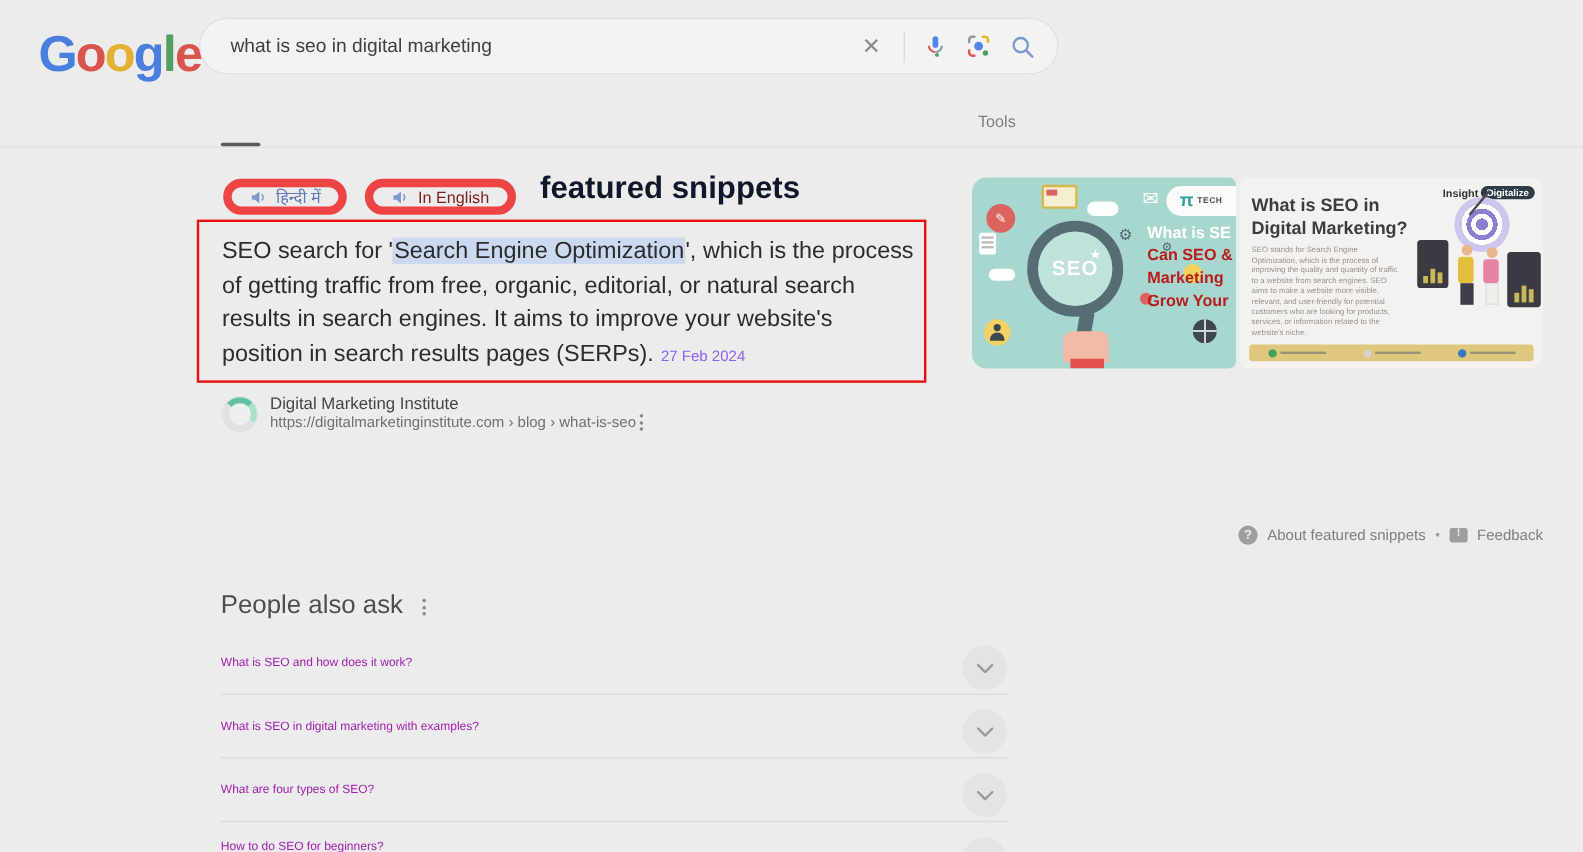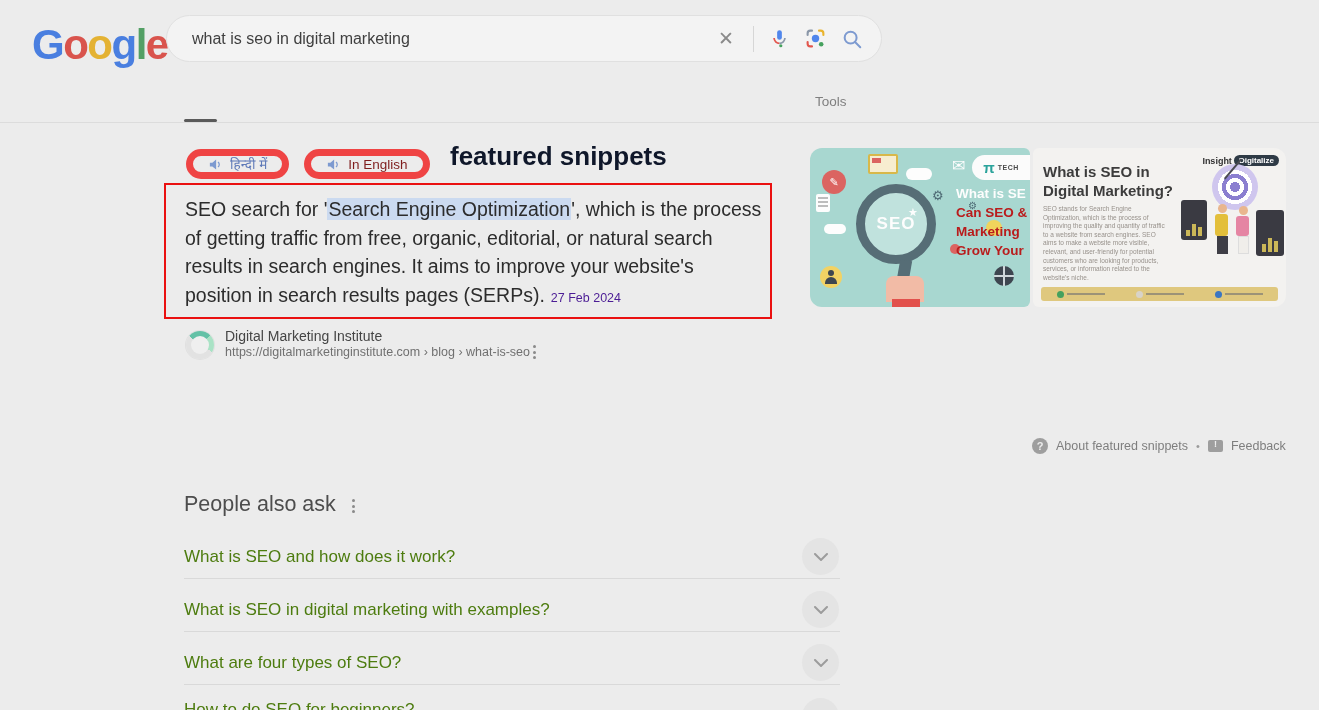--- a/index.html
+++ b/index.html
@@ -35,21 +35,21 @@
   .chip .lbl1 { color:#5f7ab8; }
   .chip .lbl2 { color:#7f1d1d; }
 
   
   .annotation { position:absolute; left:450px; top:141px; font-size:26px; font-weight:700; }
   .red-box { position:absolute; left:164px; top:183px; width:608px; height:136px; border:2px solid #ea1010; }
 
   
   .snippet { position:absolute; left:185px; top:195px; width:577px; font-size:19.5px; line-height:28.5px; color:#2c2c2c; }
   .snippet .hl { padding:0 1px; }
-  .snippet .date { font-size:12.5px; color:#4c1d95; margin-left:6px; white-space:nowrap; }
+  .snippet .date { font-size:12.5px; color:#8b5cf6; margin-left:6px; white-space:nowrap; }
 
   
   .favicon { position:absolute; left:186px; top:331px; width:28px; height:28px; border-radius:50%;
     background:conic-gradient(from 310deg, #63c1a6 0 95deg, #a9e2c5 95deg 170deg, #e2e2e2 170deg 360deg);
     box-shadow:0 0 0 1px #e0e0e0; }
   .favicon::after { content:""; position:absolute; left:5px; top:5px; width:18px; height:18px; border-radius:50%; background:#efefef; }
   .site-name { position:absolute; left:225px; top:328px; font-size:14px; color:#454545; }
   .site-url { position:absolute; left:225px; top:345px; font-size:12.5px; color:#707070; }
   .url-menu { position:absolute; left:533px; top:345px; cursor:pointer; }
   .result-title { position:absolute; left:184px; top:369px; width:585px; font-size:22.5px; line-height:27px; cursor:pointer; }
@@ -129,21 +129,21 @@
   .q-icon { width:16px; height:16px; border-radius:50%; background:#9e9e9e; color:#ececec;
     font-size:11px; font-weight:bold; text-align:center; line-height:16px; }
   .q-icon::before { content:"?"; }
   .dot-sep { color:#9a9a9a; font-size:11px; }
   .fb-icon { position:relative; width:15px; height:12px; border-radius:2px; background:#9e9e9e; }
   .fb-icon::before { content:"!"; position:absolute; left:0; right:0; top:-1px; color:#ececec; font-size:9px; font-weight:bold; text-align:center; }
 
   
   .paa-title { position:absolute; left:184px; top:492px; font-size:21.5px; color:#4d4d4d; }
   .paa-menu { position:absolute; left:352px; top:499px; cursor:pointer; }
-  .paa-q { position:absolute; left:184px; font-size:17px; color:#4d7c0f; cursor:pointer; }
+  .paa-q { position:absolute; left:184px; font-size:10px; color:#a21caf; cursor:pointer; }
   .paa-circle { position:absolute; left:802px; width:37px; height:37px; border-radius:50%; background:#e4e4e4;
     display:flex; align-items:center; justify-content:center; cursor:pointer; }
   .paa-div { position:absolute; left:184px; width:656px; height:1px; background:#d9d9d9; }
 </style>
 </head>
 <body>
 
 <div class="screen">
 
   <div class="logo">

